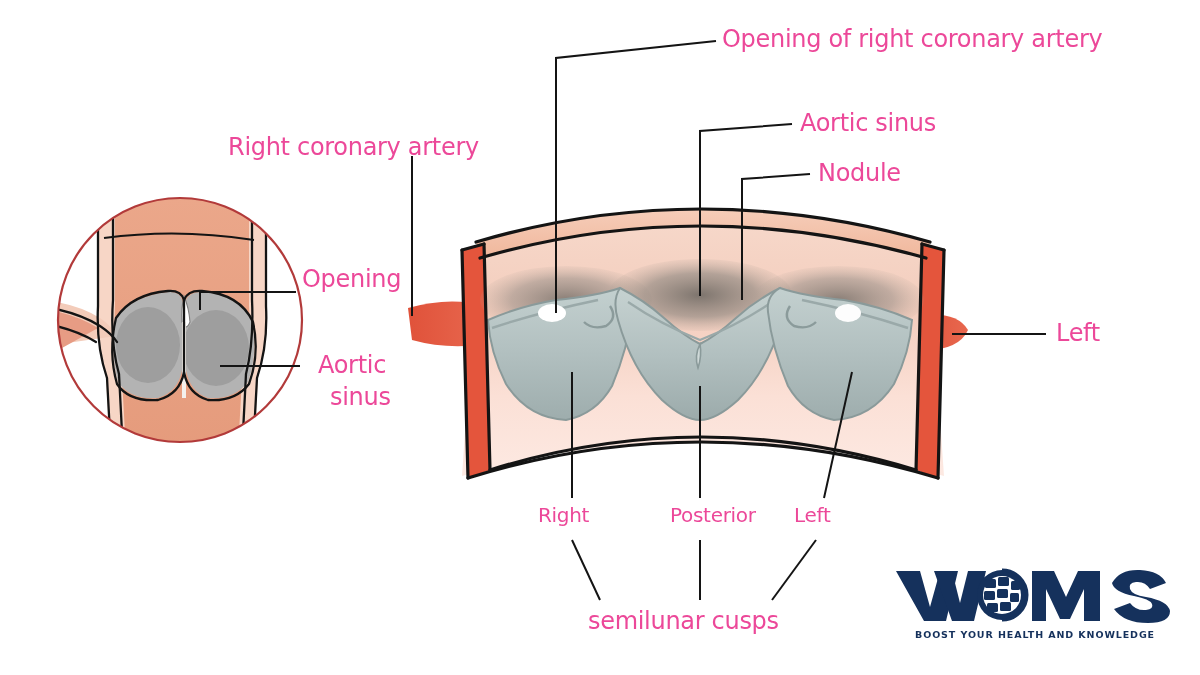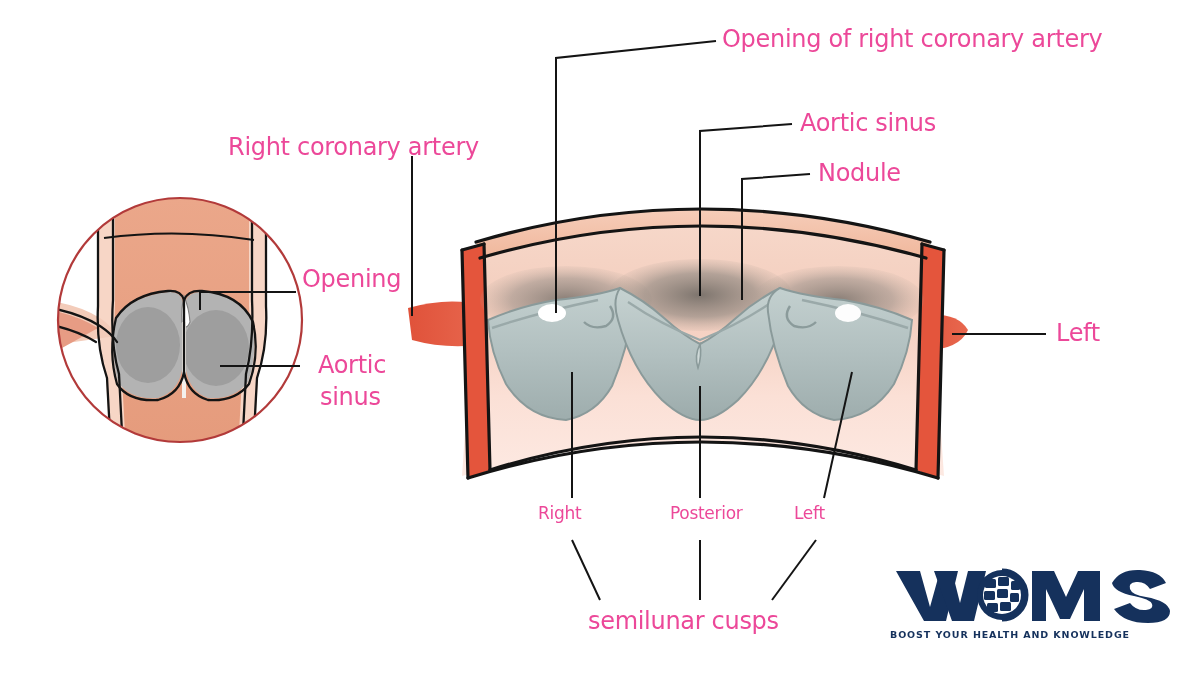--- a/index.html
+++ b/index.html
@@ -13,26 +13,26 @@
   .lbl{
     position:absolute;
     font-family:"DejaVu Sans","Liberation Sans",sans-serif;
     font-weight:400;
     color:#ec4899;
     white-space:nowrap;
     letter-spacing:-0.3px;
     line-height:1.12;
   }
   .lbl.big{font-size:24px;}
-  .lbl.med{font-size:17px;}
+  .lbl.med{font-size:20px;}
   .logo-wrap{position:absolute;}
   .logo-tag{
     font-family:"DejaVu Sans","Liberation Sans",sans-serif;
     font-weight:700;font-size:9.5px;letter-spacing:0.9px;
-    color:#15315c;text-align:left;margin-top:-2px;
+    color:#15315c;text-align:center;margin-top:-2px;
   }
 </style>
 </head>
 <body>
 
 <div id="stage">
 
   <svg class="layer" viewBox="0 0 1200 675">
     <defs>
       <linearGradient id="lumenGrad" x1="0" y1="0" x2="0" y2="1">
@@ -208,21 +208,21 @@
 
   <div class="lbl big" style="left:818px;top:160px;">Nodule</div>
 
   <div class="lbl big" style="left:228px;top:134px;">Right coronary artery</div>
 
   <div class="lbl big" style="left:1056px;top:320px;">Left</div>
 
   <div class="lbl big" style="left:302px;top:266px;">Opening</div>
 
   <div class="lbl big" style="left:318px;top:352px;">Aortic</div>
-  <div class="lbl big" style="left:320px;top:384px;">sinus</div>
+  <div class="lbl big" style="left:330px;top:384px;">sinus</div>
 
   <div class="lbl med" style="left:538px;top:504px;">Right</div>
 
   <div class="lbl med" style="left:642px;top:504px;margin-left:28px;">Posterior</div>
 
   <div class="lbl med" style="left:794px;top:504px;">Left</div>
 
   <div class="lbl big" style="left:588px;top:608px;">semilunar cusps</div>
 
   <div class="logo-wrap" style="left:890px;top:565px;width:290px;">

